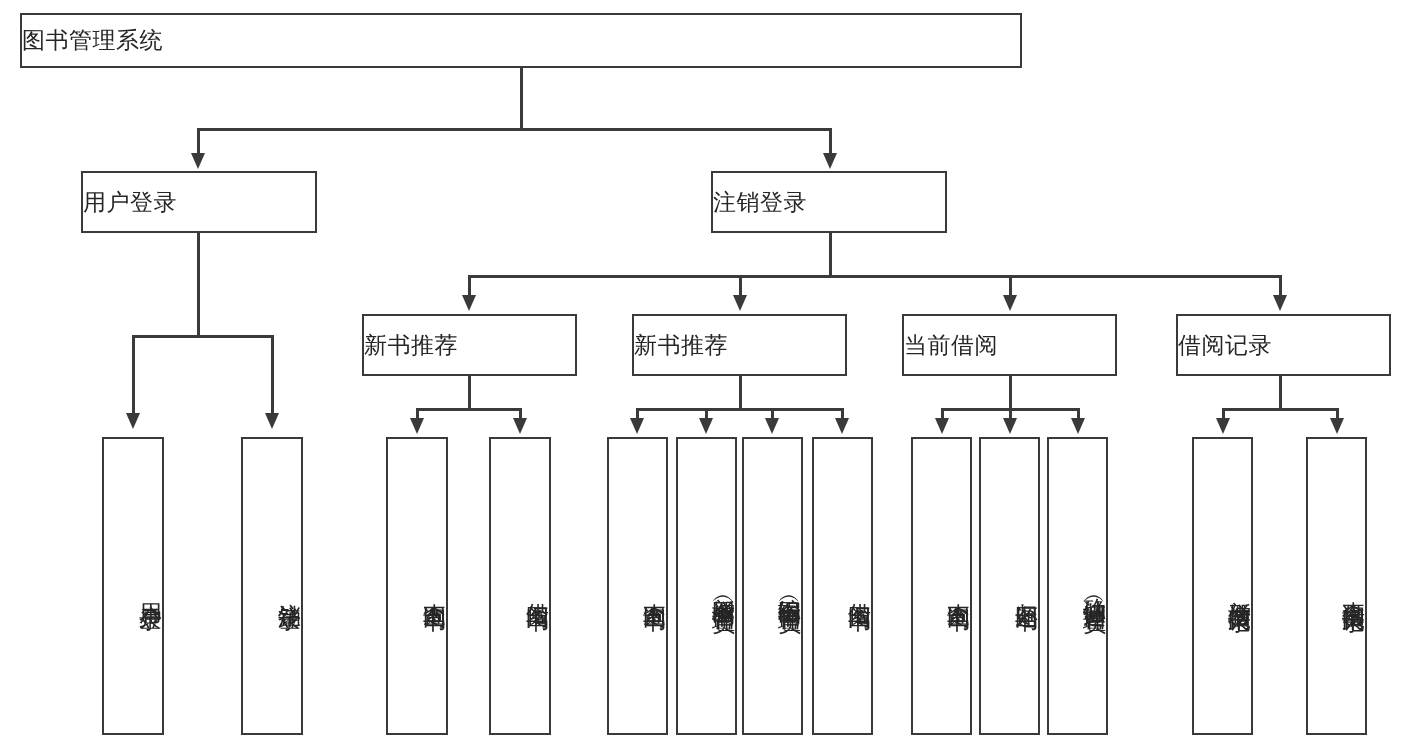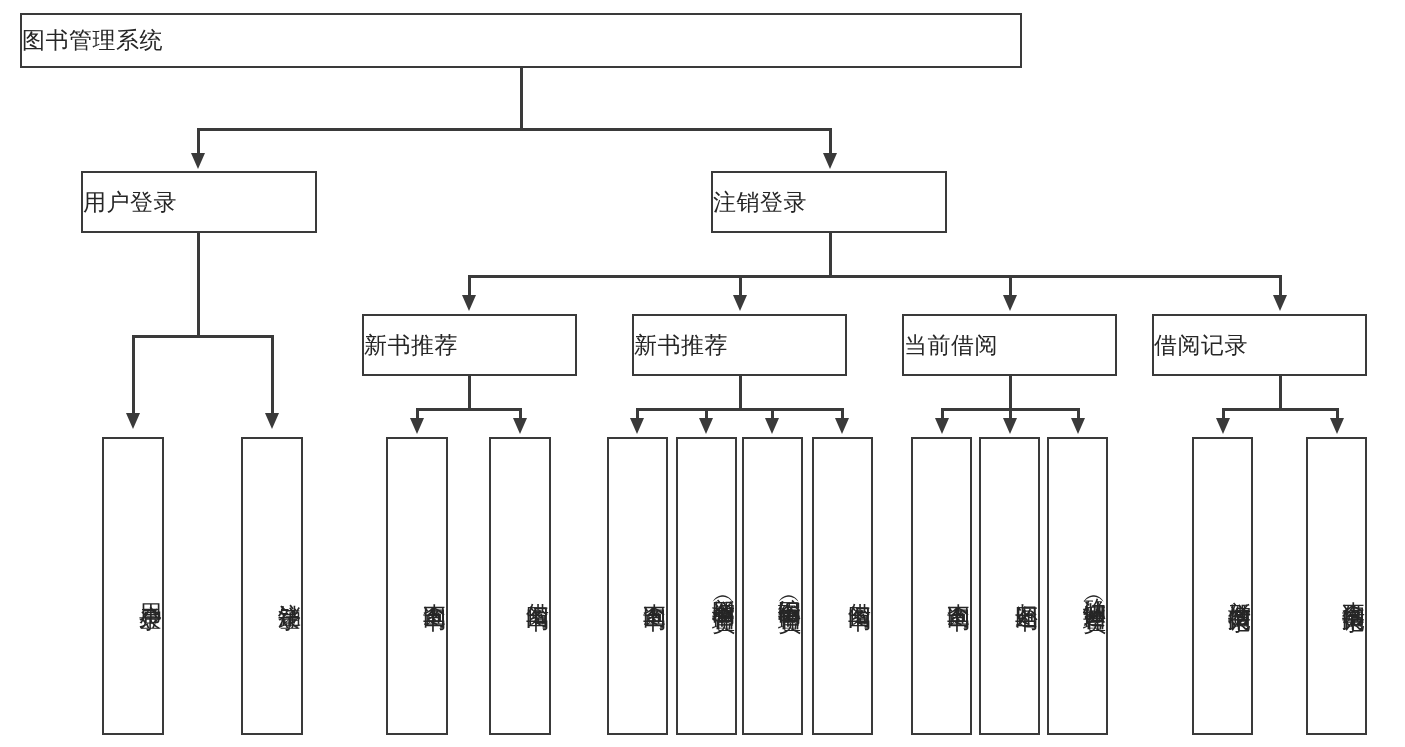--- a/index.html
+++ b/index.html
@@ -115,21 +115,21 @@
 
   <div class="node h" style="left:362px; top:314px; width:215px; height:62px;">
     <span>新书推荐</span>
   </div>
   <div class="node h" style="left:632px; top:314px; width:215px; height:62px;">
     <span>新书推荐</span>
   </div>
   <div class="node h" style="left:902px; top:314px; width:215px; height:62px;">
     <span>当前借阅</span>
   </div>
-  <div class="node h" style="left:1152px; top:314px; width:215px; height:62px;">
+  <div class="node h" style="left:1176px; top:314px; width:215px; height:62px;">
     <span>借阅记录</span>
   </div>
 
   <div class="ln v" style="left:468px; top:376px; height:32px;"></div>
   <div class="ln h" style="left:417px; top:408px; width:104px;"></div>
   <div class="ln v" style="left:416px; top:408px; height:12px;"></div>
   <div class="arrow" style="left:410px; top:418px;"></div>
   <div class="ln v" style="left:519px; top:408px; height:12px;"></div>
   <div class="arrow" style="left:513px; top:418px;"></div>
 

